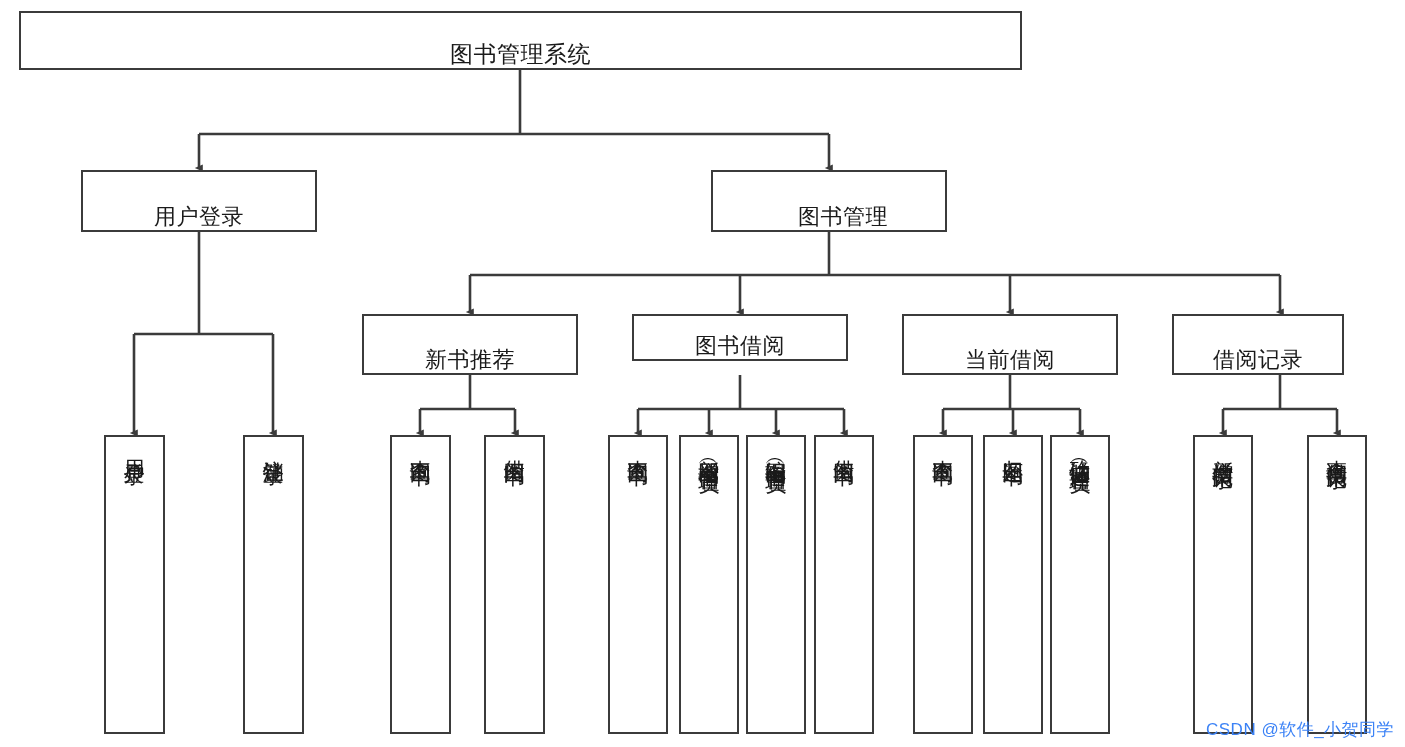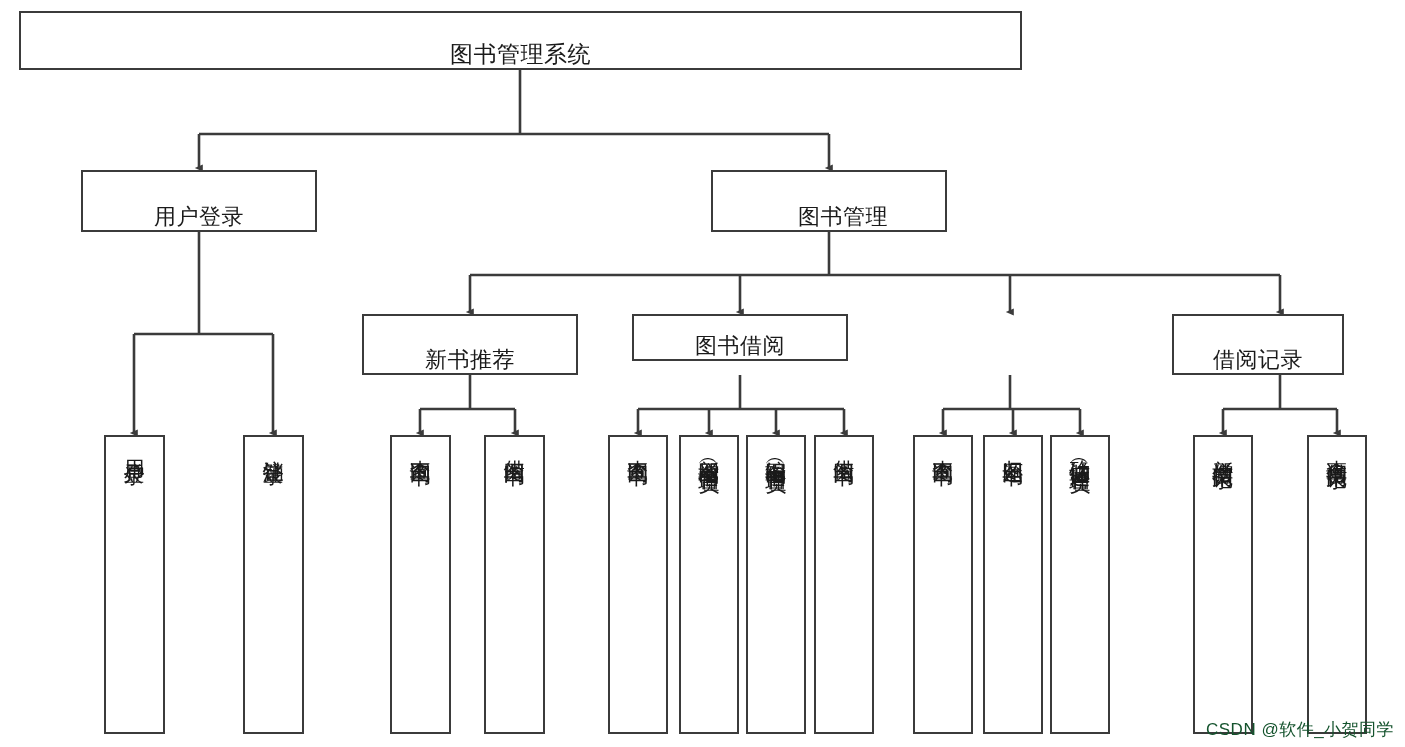--- a/index.html
+++ b/index.html
@@ -124,20 +124,23 @@
   <div class="node-box node-l2" style="left: 711px; top: 170px; width: 236px; height: 62px; padding-left: 28px;">
     <span class="node-label">图书管理</span>
   </div>
 
   <div class="node-box node-l3" style="left: 362px; top: 314px; width: 216px; height: 61px;">
     <span class="node-label">新书推荐</span>
   </div>
   <div class="node-box node-l3" style="left: 632px; top: 314px; width: 216px; height: 47px;">
     <span class="node-label">图书借阅</span>
   </div>
+  <div class="node-box node-l3" style="left: 902px; top: 314px; width: 216px; height: 61px;">
+    <span class="node-label">当前借阅</span>
+  </div>
   <div class="node-box node-l3" style="left: 1172px; top: 314px; width: 172px; height: 61px;">
     <span class="node-label">借阅记录</span>
   </div>
 
   <div class="node-box node-leaf" style="left: 104px; top: 435px; width: 61px; height: 299px;">
     <span class="node-label">用户登录</span>
   </div>
   <div class="node-box node-leaf" style="left: 243px; top: 435px; width: 61px; height: 299px;">
     <span class="node-label">注销登录</span>
   </div>
@@ -168,15 +171,15 @@
   <div class="node-box node-leaf" style="left: 1050px; top: 435px; width: 60px; height: 299px;">
     <span class="node-label">确认归还（管理员）</span>
   </div>
   <div class="node-box node-leaf" style="left: 1193px; top: 435px; width: 60px; height: 299px;">
     <span class="node-label">新增借阅记录</span>
   </div>
   <div class="node-box node-leaf" style="left: 1307px; top: 435px; width: 60px; height: 299px;">
     <span class="node-label">查询借阅记录</span>
   </div>
 
-  <div class="watermark" style="left: 1206px; top: 718px; color: #14532d;">CSDN @软件_小贺同学</div>
+  <div class="watermark" style="left: 1206px; top: 718px; color: #3b82f6;">CSDN @软件_小贺同学</div>
 
 </div>
 
 </body></html>

